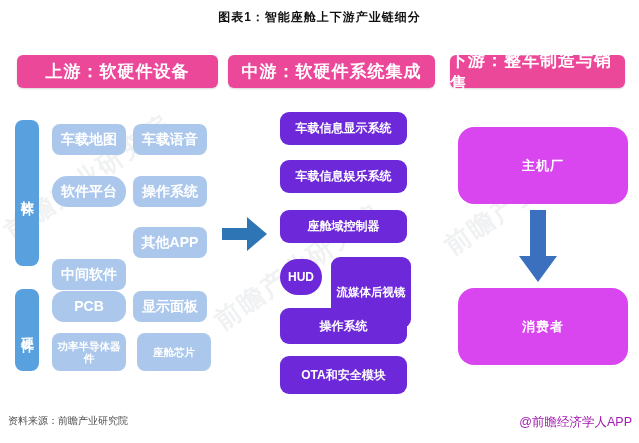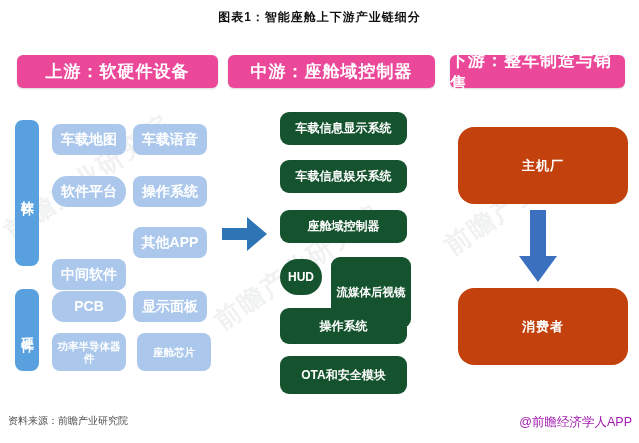--- a/index.html
+++ b/index.html
@@ -21,27 +21,27 @@
         justify-content:center;writing-mode:vertical-rl;text-orientation:upright;
         letter-spacing:3px;}
   .vbar-sw{top:120px;height:146px;}
   .vbar-hw{top:289px;height:82px;}
 
   .sbox{position:absolute;width:74px;height:31px;border-radius:8px;background:#abc8ec;
         color:#ffffff;font-weight:bold;font-size:14px;display:flex;align-items:center;
         justify-content:center;text-align:center;line-height:1.15;}
   .sbox.tall{height:38px;font-size:10.5px;padding:0 4px;width:66px;}
 
-  .mbox{position:absolute;left:280px;width:127px;height:33px;border-radius:9px;background:#14532d;
+  .mbox{position:absolute;left:280px;width:127px;height:33px;border-radius:9px;background:#6d28d9;
         color:#ffffff;font-weight:bold;font-size:12px;display:flex;align-items:center;
         justify-content:center;text-align:center;line-height:1.2;}
   .mbox.hud{width:42px;height:36px;border-radius:18px;}
   .mbox.stream{left:331px;width:76px;height:39px;font-size:11.5px;padding:16px 2px;}
 
-  .bigbox{position:absolute;left:458px;width:170px;height:77px;border-radius:16px;background:#c2410c;
+  .bigbox{position:absolute;left:458px;width:170px;height:77px;border-radius:16px;background:#d946ef;
           color:#ffffff;font-weight:bold;font-size:13px;display:flex;align-items:center;
           justify-content:center;letter-spacing:1px;}
 
   .arrow-right{position:absolute;left:222px;top:217px;}
   .arrow-down{position:absolute;left:519px;top:210px;}
 
   .footer-src{position:absolute;left:8px;top:414px;font-size:10px;color:#4d4d4d;}
   .footer-credit{position:absolute;right:7px;top:414px;font-size:12.5px;color:#a21caf;}
 
   .wm{position:absolute;color:rgba(140,145,155,0.13);font-size:26px;font-weight:bold;
@@ -55,21 +55,21 @@
 
 <div class="canvas">
 
   <div class="wm wm1">前瞻产业研究院</div>
   <div class="wm wm2">前瞻产业研究院</div>
   <div class="wm wm3">前瞻产业研究院</div>
 
   <div class="title">图表1：智能座舱上下游产业链细分</div>
 
   <div class="hdr hdr-up">上游：软硬件设备</div>
-  <div class="hdr hdr-mid">中游：座舱域控制器</div>
+  <div class="hdr hdr-mid">中游：软硬件系统集成</div>
   <div class="hdr hdr-down">下游：整车制造与销售</div>
 
   <div class="vbar vbar-sw">软件</div>
   <div class="sbox" style="left:52px;top:124px;">车载地图</div>
   <div class="sbox" style="left:133px;top:124px;">车载语音</div>
   <div class="sbox" style="left:52px;top:176px;border-radius:15px;">软件平台</div>
   <div class="sbox" style="left:133px;top:176px;">操作系统</div>
   <div class="sbox" style="left:52px;top:227px;margin-top:32px;">中间软件</div>
   <div class="sbox" style="left:133px;top:227px;">其他APP</div>
 

